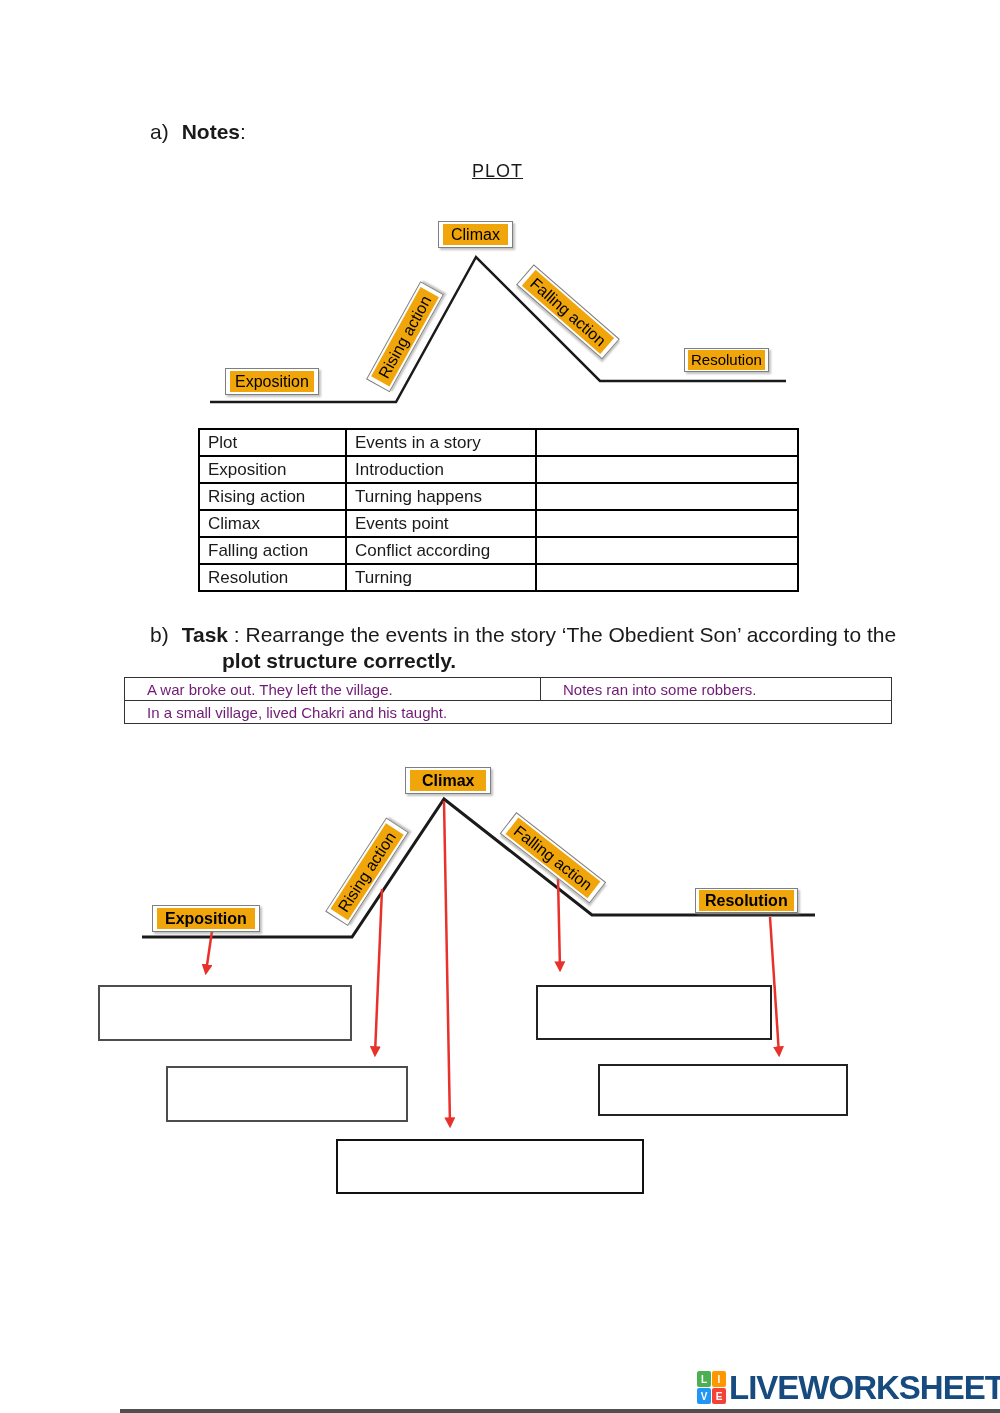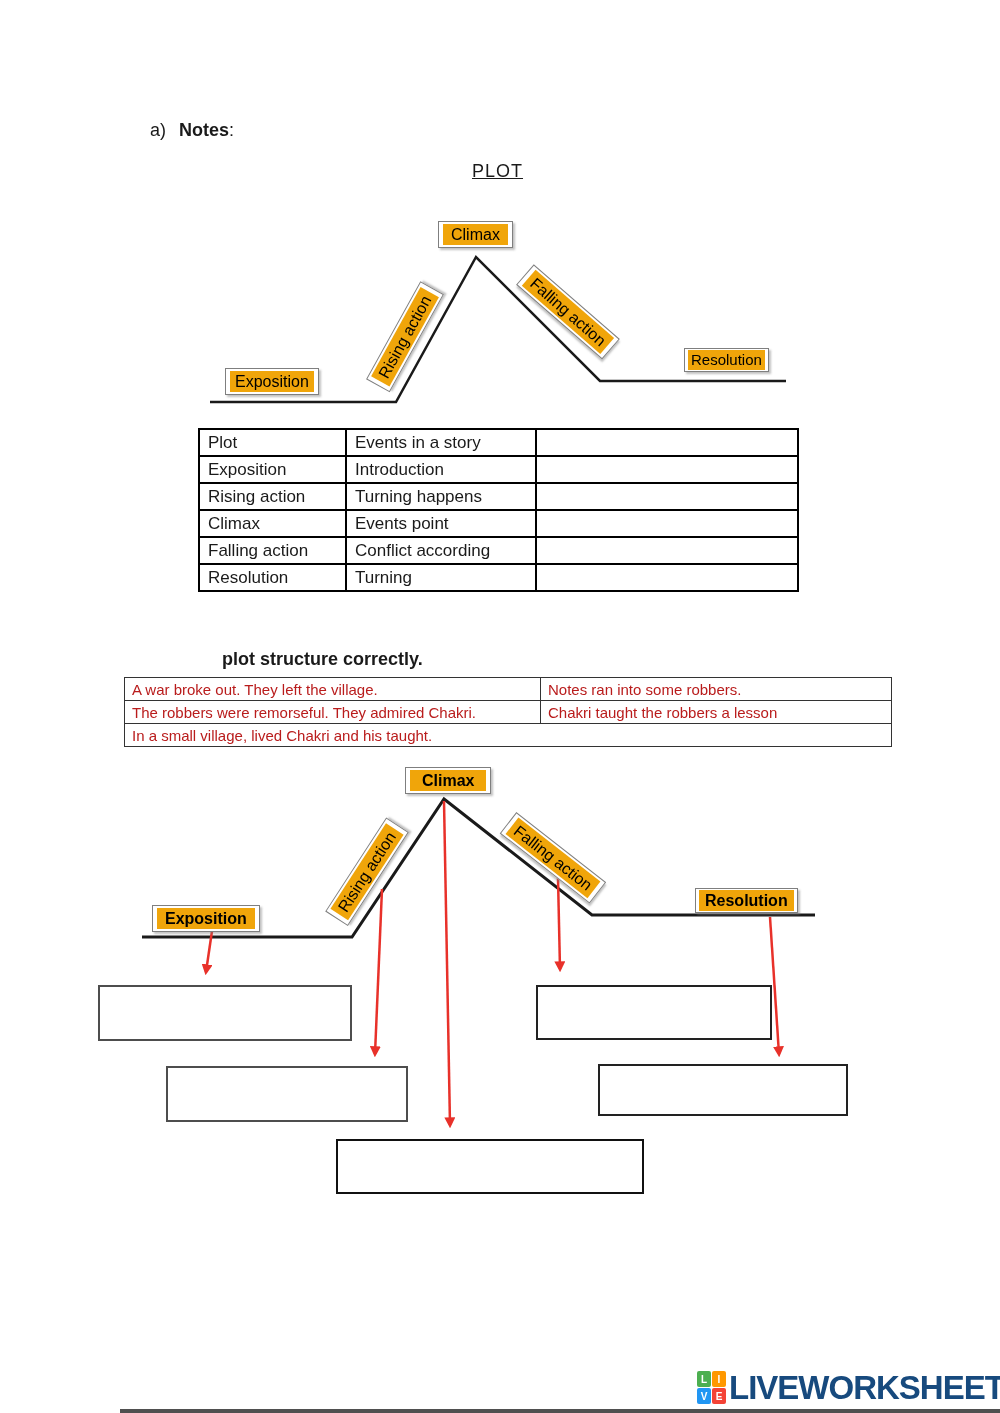--- a/index.html
+++ b/index.html
@@ -7,43 +7,43 @@
     --red:#E8312A;
     --logo-blue:#174A7E;
   }
   html,body{margin:0;padding:0;background:#fff;}
   .page{
     position:relative;width:1000px;height:1413px;background:#fff;overflow:hidden;
     font-family:"Liberation Sans",sans-serif;color:#111;
   }
   .abs{position:absolute;}
   
-  .sec-head{font-size:18px;color:#1a1a1a;}
+  .sec-head{font-size:21px;color:#1a1a1a;}
   .sec-head .pfx{margin-right:13px;}
   .sec-head .ttl{font-weight:bold;}
   .plot-title{font-size:18px;text-decoration:underline;letter-spacing:1px;color:#1a1a1a;}
   
   .plot-label{
     position:absolute;background:#fff;border:1px solid #7f7f7f;
     padding:2px 4px;box-shadow:2px 2px 2px rgba(120,120,120,.45);
     white-space:nowrap;font-size:16px;line-height:1.2;color:#000;
   }
   .plot-label .hl{background:var(--hl);padding:1px 5px;display:inline-block;}
   .rot{transform-origin:center;}
   
   table.notes{border-collapse:collapse;table-layout:fixed;width:599px;}
   table.notes td{
     border:2.5px solid #000;font-size:17px;color:#1a1a1a;
     padding:1px 8px;height:23px;vertical-align:middle;white-space:nowrap;
   }
   
   table.events{border-collapse:collapse;table-layout:fixed;width:767px;}
   table.events td{
-    border:1.5px solid #333;font-size:15px;color:#b91c1c;
-    padding:1px 7px;height:20px;vertical-align:middle;white-space:nowrap;
+    border:1.5px solid #333;font-size:15px;color:#701a75;
+    padding:1px 22px;height:20px;vertical-align:middle;white-space:nowrap;
   }
   
   .answer-box{position:absolute;background:#fff;}
   
   .logo-wrap{display:flex;align-items:center;gap:3px;}
   .logo-grid{
     display:grid;grid-template-columns:14px 14px;grid-template-rows:16px 16px;
     gap:1px;
   }
   .tile{
@@ -125,35 +125,34 @@
         <td></td>
       </tr>
       <tr>
         <td>Resolution</td>
         <td>Turning</td>
         <td></td>
       </tr>
     </tbody>
   </table>
 
+  <div class="abs sec-head" style="left:150px;top:623px;">
+    <span class="pfx">b)</span><span class="ttl">Task</span><span> : Rearrange the events in the story ‘The Obedient Son’ according to the</span>
+  </div>
   <div class="abs sec-head" style="left:222px;top:649px;font-weight:bold;">plot structure correctly.</div>
 
   <table class="events abs" style="left:124px;top:677px;">
     <colgroup>
         <col style="width:416px">
         <col style="width:351px">
       </colgroup>
     <tbody>
       <tr>
         <td>A war broke out. They left the village.</td>
         <td>Notes ran into some robbers.</td>
-      </tr>
-      <tr>
-        <td>The robbers were remorseful. They admired Chakri.</td>
-        <td>Chakri taught the robbers a lesson</td>
       </tr>
       <tr>
         <td colspan="2">In a small village, lived Chakri and his taught.</td>
       </tr>
     </tbody>
   </table>
 
   <div class="abs" style="left:90px;top:760px;width:780px;height:445px;">
     <svg width="780" height="445" style="position:absolute;left:0;top:0;">
       <defs>

